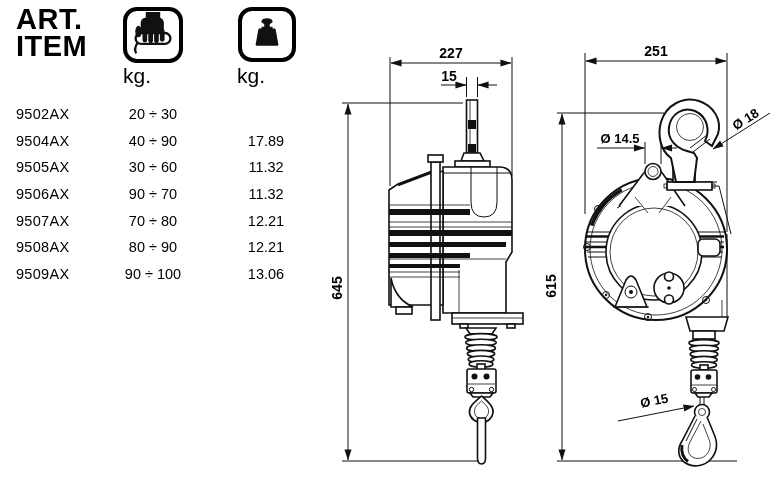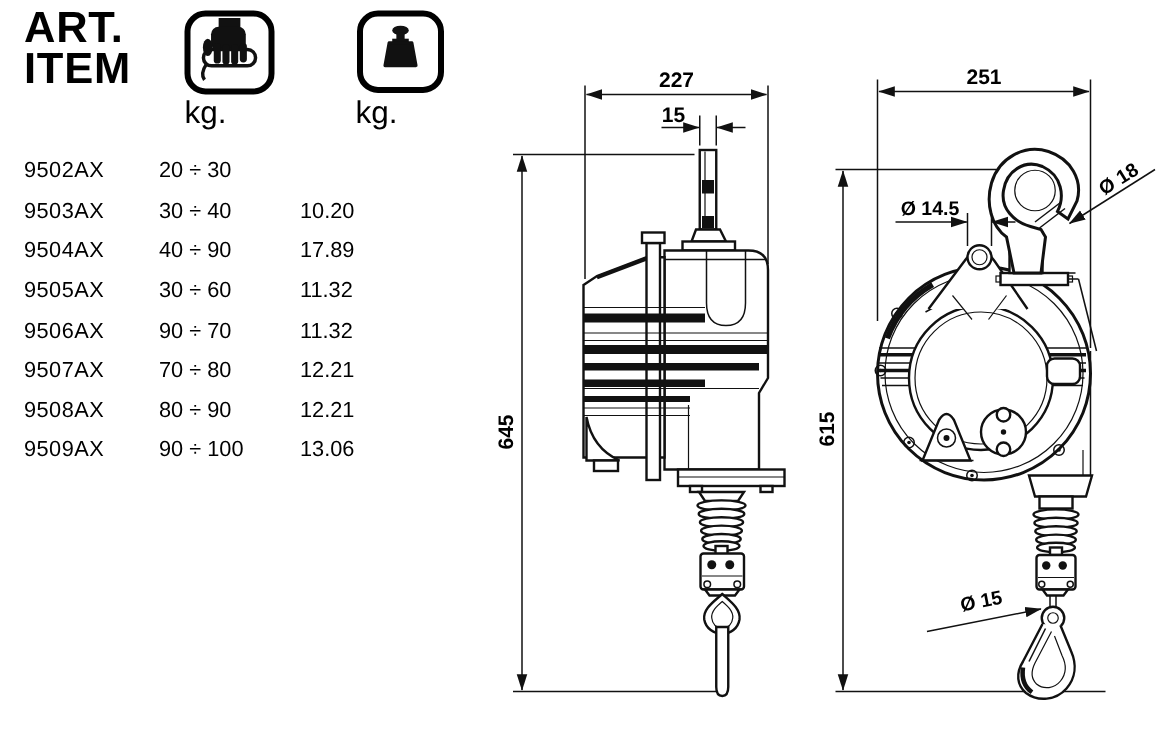--- a/index.html
+++ b/index.html
@@ -10,21 +10,21 @@
   .icon-box{width:60px;height:56px;border:4.5px solid #000;border-radius:14px;box-sizing:border-box;
             display:flex;align-items:center;justify-content:center;background:#fff;}
   #cap-icon-box{left:123px;top:7px;}
   #wt-icon-box{left:238px;top:7px;}
   .unit{font-size:21px;width:60px;}
   #cap-unit{left:123px;top:64px;}
   #wt-unit{left:237px;top:64px;}
   #spec-rows{left:0;top:101px;width:340px;display:grid;grid-auto-rows:26.6px;}
   .trow{display:grid;grid-template-columns:106px 94px 132px;align-items:center;font-size:14.5px;}
   .c-art{padding-left:16px;font-weight:normal;letter-spacing:0.3px;}
-  .c-cap,.c-wt{text-align:left;}
+  .c-cap,.c-wt{text-align:center;}
   #drawings{left:0;top:0;}
   svg text{fill:#000;}
   .dim{font:bold 14px "Liberation Sans",sans-serif;}
   .dia{font:bold 13px "Liberation Sans",sans-serif;}
   .ln{stroke:#111;stroke-width:1;fill:none;}
   .thn{stroke:#111;stroke-width:0.8;fill:none;}
   .out{stroke:#111;stroke-width:1.6;fill:#fff;}
   .out2{stroke:#111;stroke-width:2;fill:#fff;}
   .blk{fill:#111;stroke:none;}
 </style>
@@ -63,25 +63,20 @@
 </div>
 <div id="cap-unit" class="abs unit">kg.</div>
 <div id="wt-unit" class="abs unit">kg.</div>
 
 <div id="spec-rows" class="abs">
   <div class="trow">
     <span class="c-art">9502AX</span>
     <span class="c-cap">20 ÷ 30</span>
   </div>
   <div class="trow">
-    <span class="c-art">9503AX</span>
-    <span class="c-cap">30 ÷ 40</span>
-    <span class="c-wt">10.20</span>
-  </div>
-  <div class="trow">
     <span class="c-art">9504AX</span>
     <span class="c-cap">40 ÷ 90</span>
     <span class="c-wt">17.89</span>
   </div>
   <div class="trow">
     <span class="c-art">9505AX</span>
     <span class="c-cap">30 ÷ 60</span>
     <span class="c-wt">11.32</span>
   </div>
   <div class="trow">

